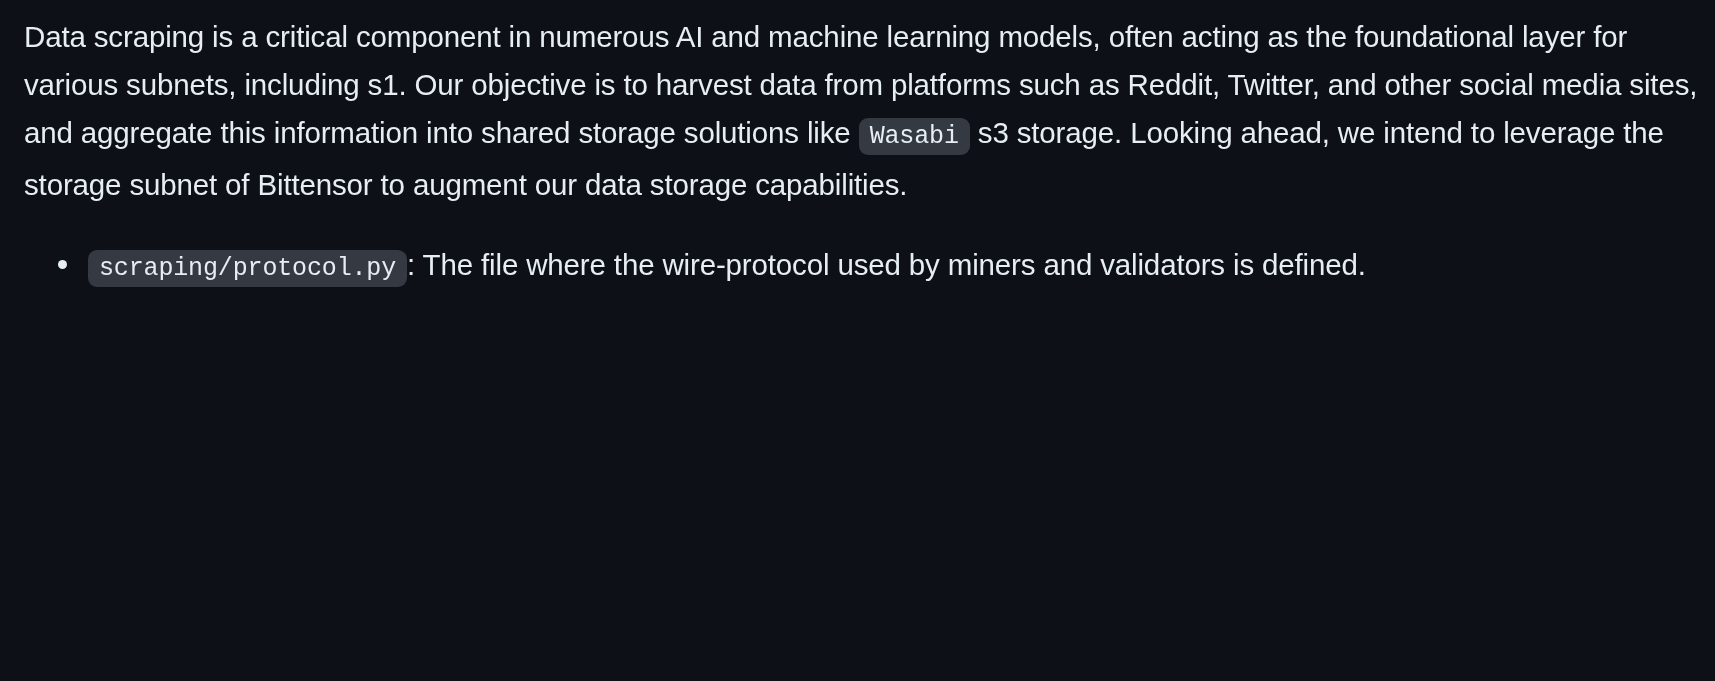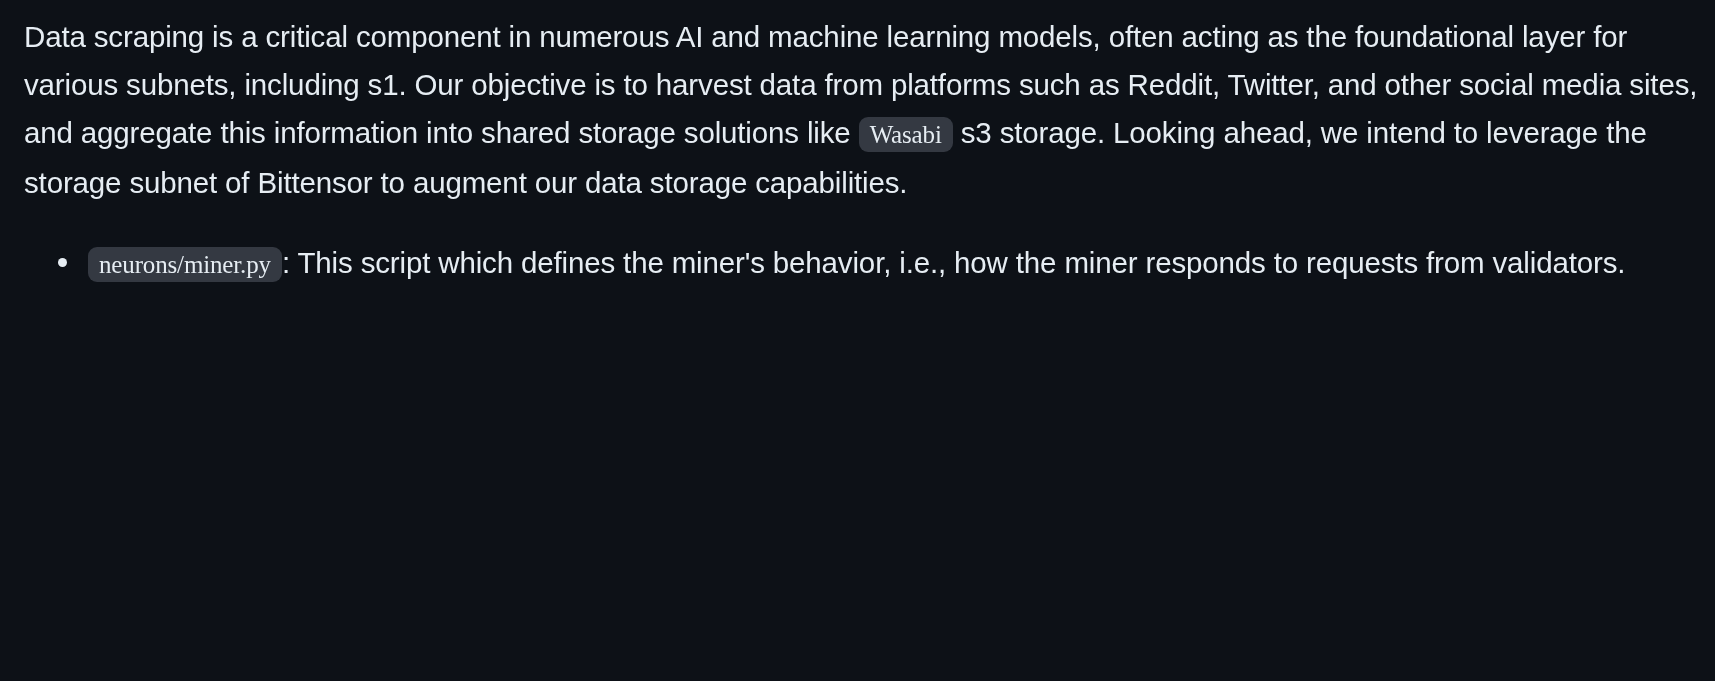--- a/index.html
+++ b/index.html
@@ -21,21 +21,21 @@
       position: absolute;
       left: 24px;
       top: 13px;
       width: 1680px;
     }
     p {
       margin: 0 0 32px 0;
       letter-spacing: -0.15px;
     }
     code {
-      font-family: Liberation Serif, serif;
+      font-family: Liberation Mono, monospace;
       font-size: 25px;
       background: rgba(110,118,129,0.4);
       background: #343942;
       border-radius: 9px;
       padding: 4px 11px;
       color: #e6edf3;
     }
     ul {
       margin: 0;
       padding: 0 0 0 64px;
@@ -58,16 +58,16 @@
   </style>
 </head>
 <body>
 
 <div class="markdown-body">
   <p><span>Data scraping is a critical component in numerous AI and machine learning models, often acting as the foundational layer for various subnets, including s1. Our objective is to harvest data from platforms such as Reddit, Twitter, and other social media sites, and aggregate this information into shared storage solutions like </span><code>Wasabi</code><span> s3 storage. Looking ahead, we intend to leverage the storage subnet of Bittensor to augment our data storage capabilities.</span></p>
 
 
   <ul>
     <li>
-      <span class="bullet"></span><code>neurons/miner.py</code><span>: This script which defines the miner's behavior, i.e., how the miner responds to requests from validators.</span>
+      <span class="bullet"></span><code>scraping/protocol.py</code><span>: The file where the wire-protocol used by miners and validators is defined.</span>
     </li>
   </ul>
 </div>
 
 </body></html>

